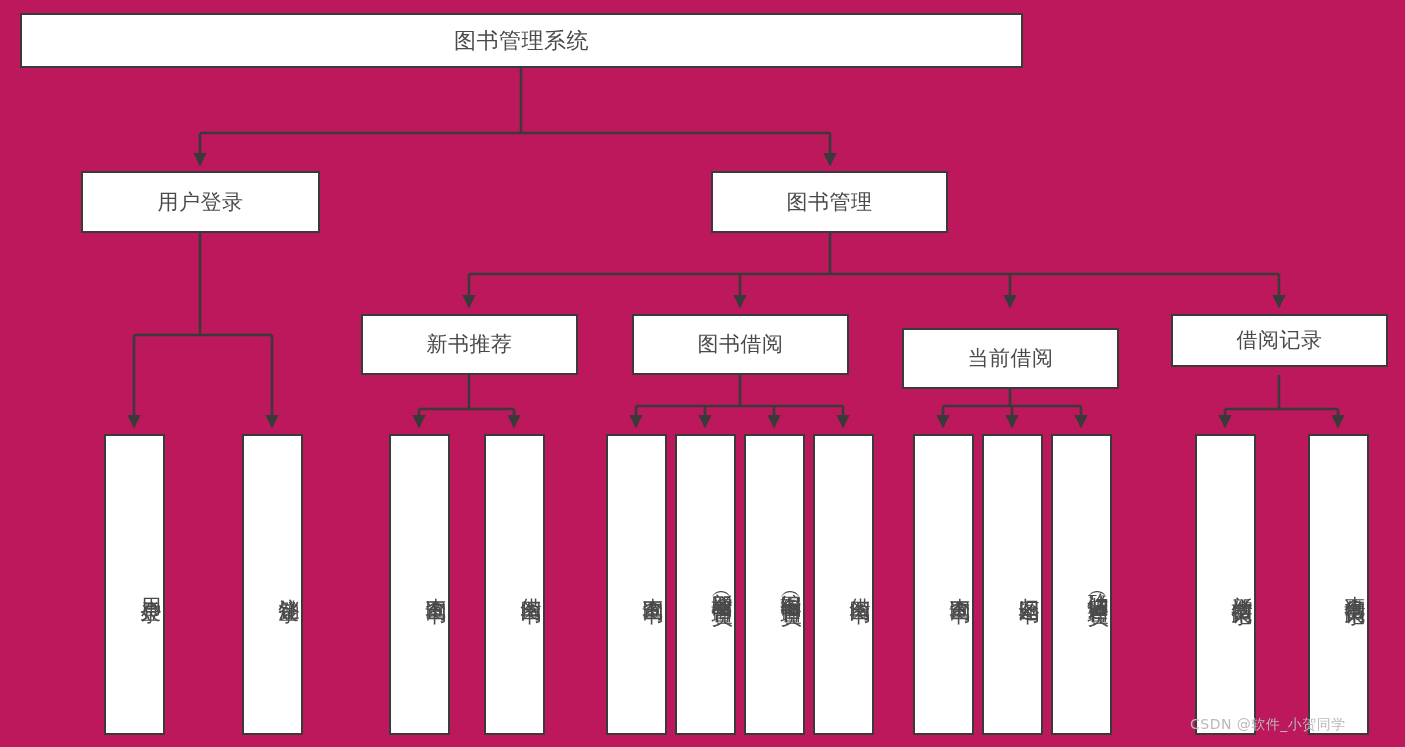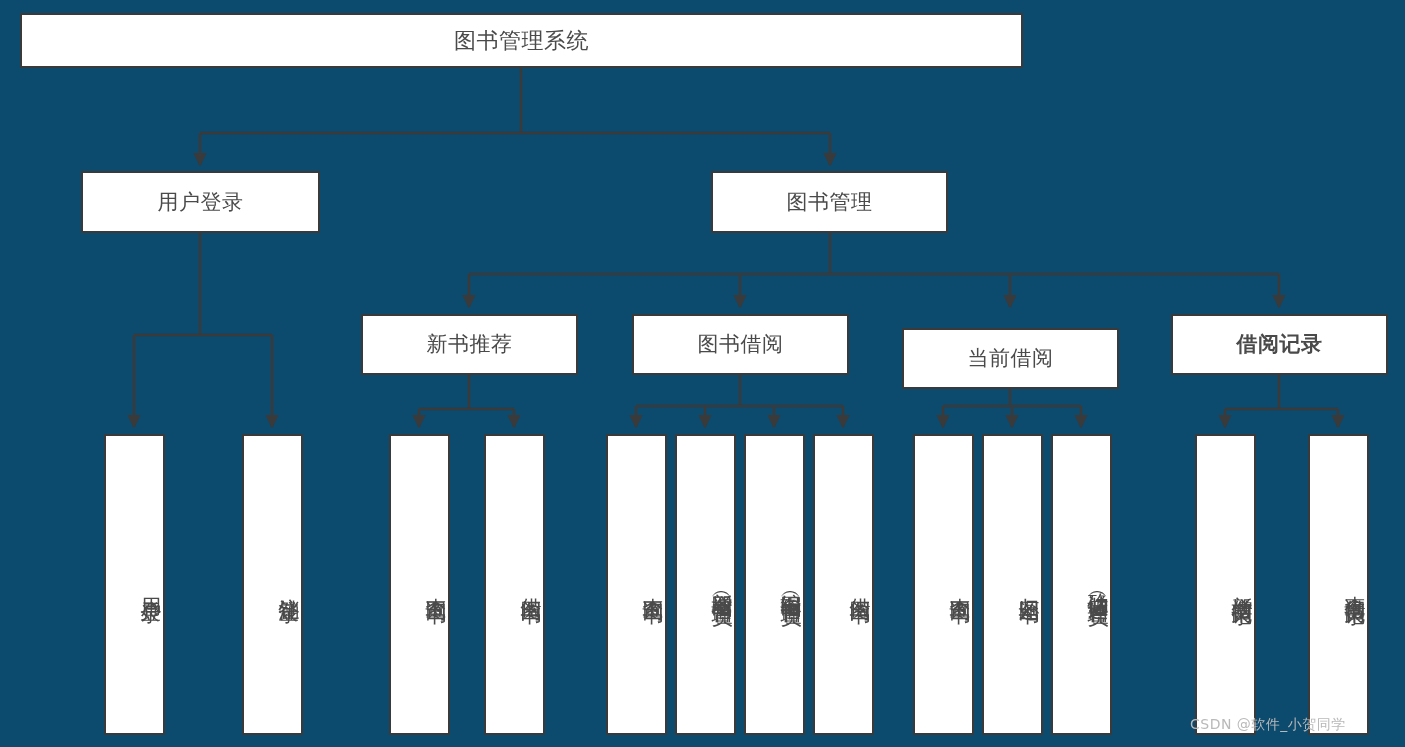--- a/index.html
+++ b/index.html
@@ -8,21 +8,21 @@
     padding: 0;
     background: #ffffff;
   }
   body {
     font-family: "DejaVu Sans", "Liberation Sans", sans-serif;
   }
   #canvas {
     position: relative;
     width: 1405px;
     height: 747px;
-    background: #0c4a6e;
+    background: #be185d;
     overflow: hidden;
   }
   #edges {
     position: absolute;
     left: 0;
     top: 0;
     width: 1405px;
     height: 747px;
     pointer-events: none;
   }
@@ -140,21 +140,21 @@
   </div>
 
   <div class="node horiz" style="left:632px; top:314px; width:217px; height:61px;">
     <span>图书借阅</span>
   </div>
 
   <div class="node horiz" style="left:902px; top:328px; width:217px; height:61px;">
     <span>当前借阅</span>
   </div>
 
-  <div class="node horiz" style="left:1171px; top:314px; width:217px; height:61px;font-weight:bold;">
+  <div class="node horiz" style="left:1171px; top:314px; width:217px; height:53px;">
     <span>借阅记录</span>
   </div>
 
   <div class="node vert" style="left:104px; top:434px; width:61px; height:301px;">
     <span>用户登录</span>
   </div>
 
   <div class="node vert" style="left:242px; top:434px; width:61px; height:301px;">
     <span>注销登录</span>
   </div>

